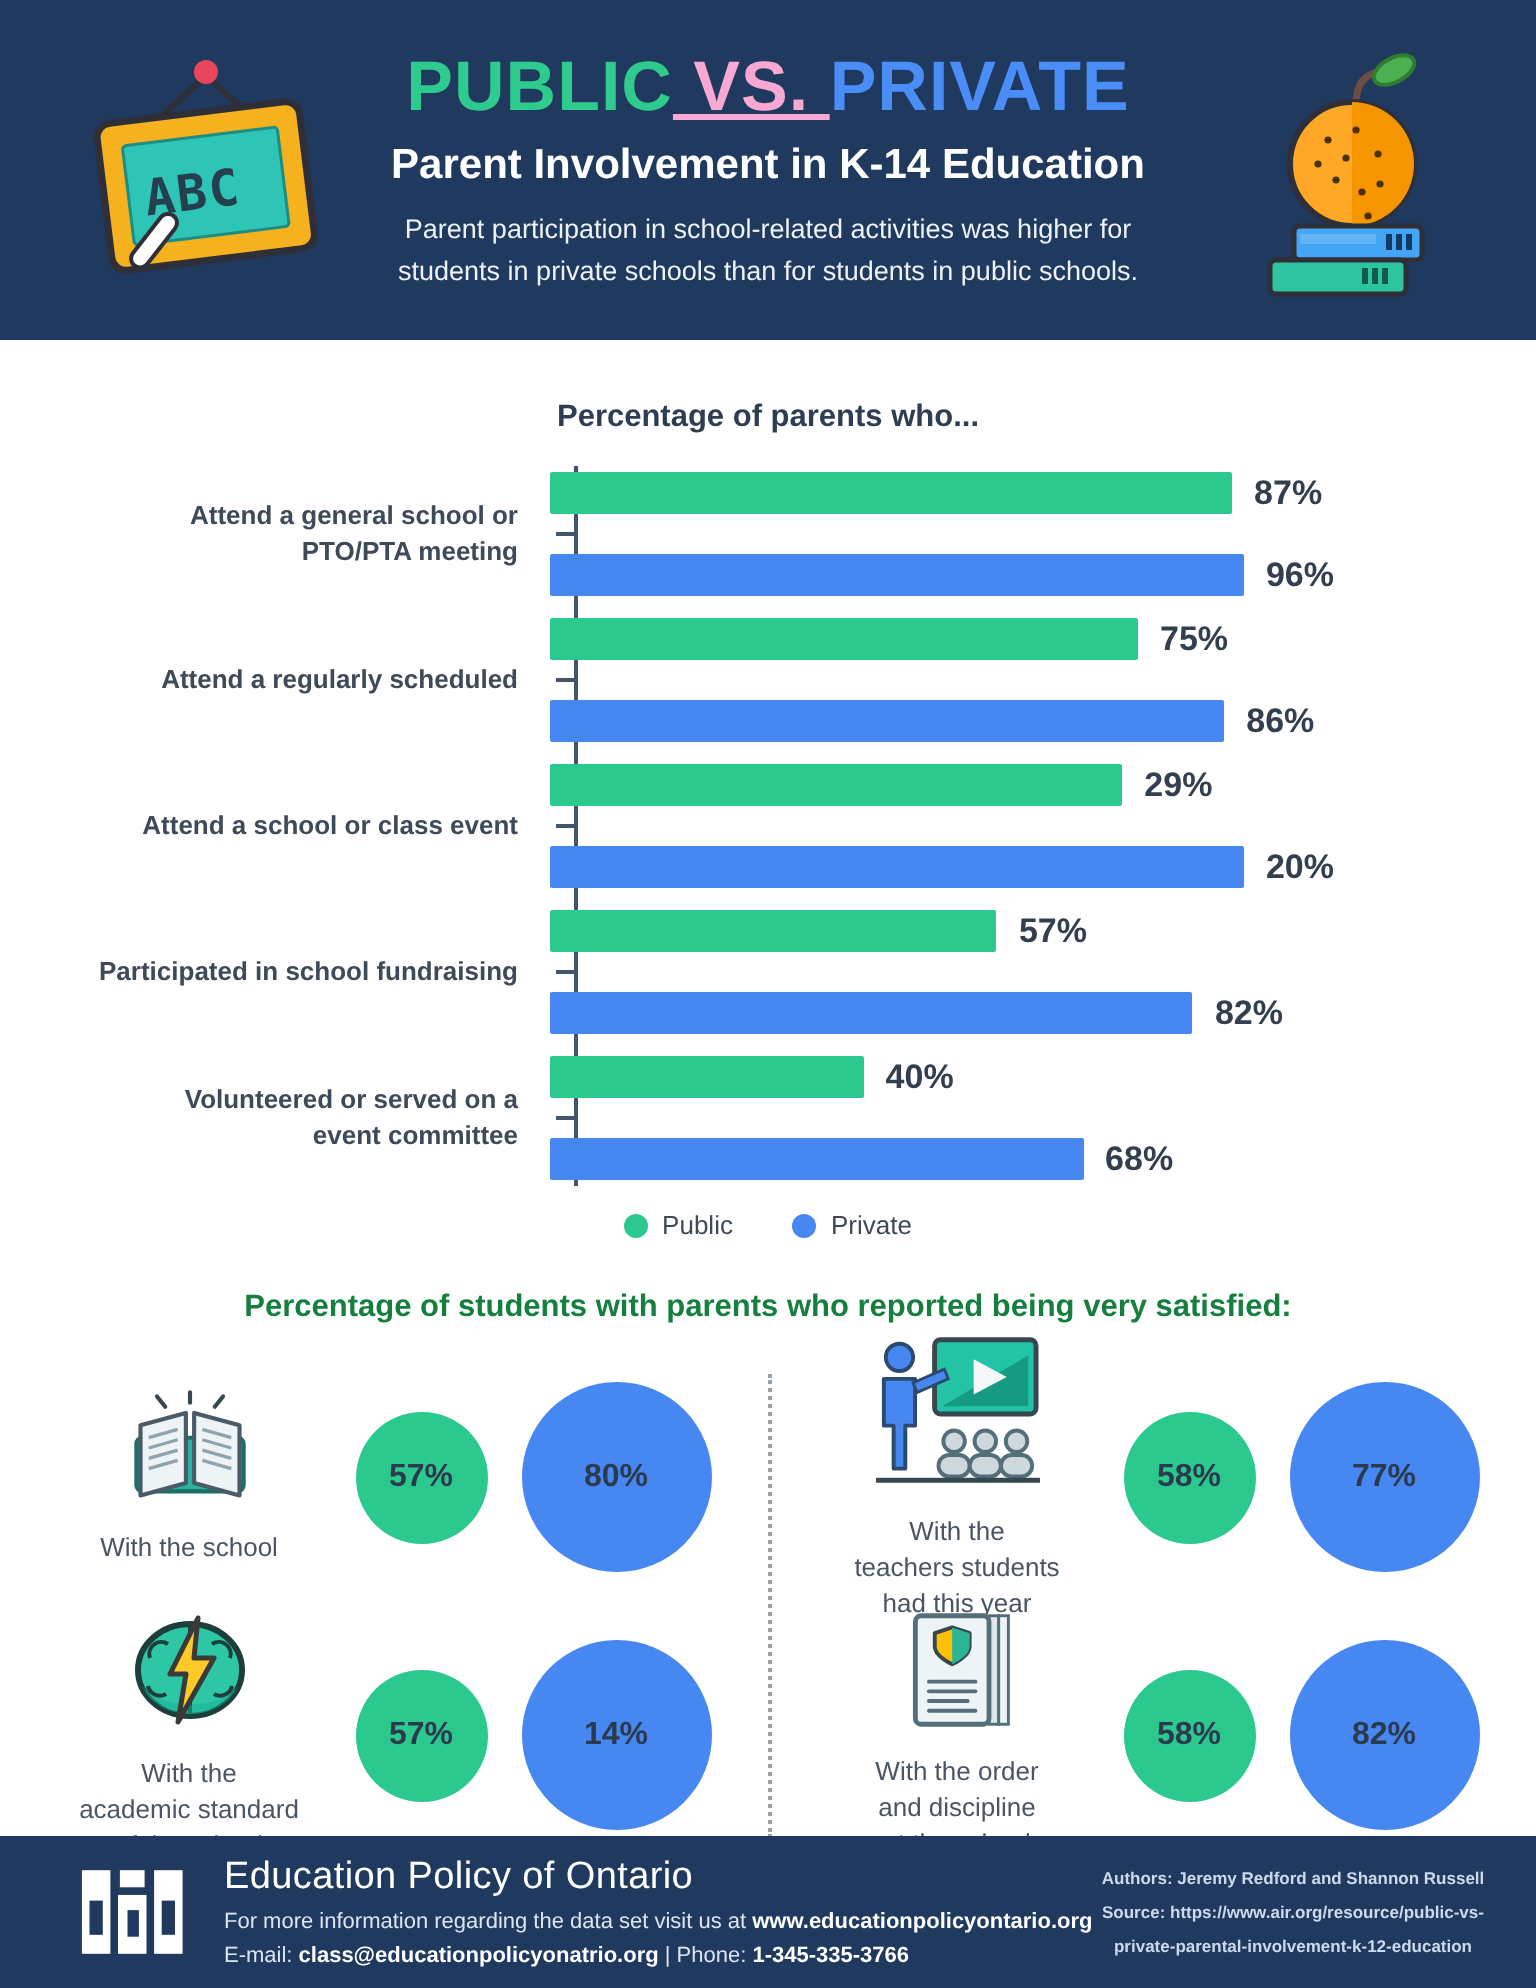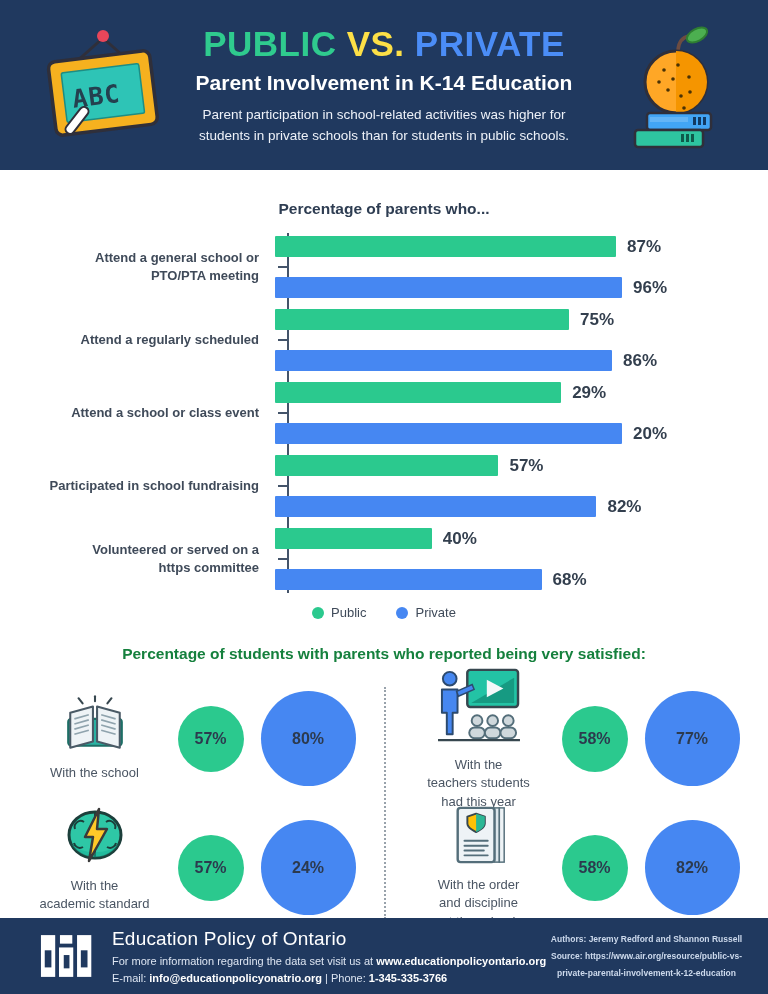--- a/index.html
+++ b/index.html
@@ -5,21 +5,21 @@
   * { margin:0; padding:0; box-sizing:border-box; }
   html,body { background:#fff; }
   body { font-family:"Liberation Sans","DejaVu Sans",sans-serif; }
   .page { position:relative; width:768px; height:994px; margin:0 auto; background:#fff; overflow:hidden; }
 
   
   .header { position:relative; height:170px; background:var(--navy,#20395f); color:#fff; text-align:center; }
   .header-text { padding-top:24px; }
   .main-title { font-size:35px; font-weight:800; letter-spacing:.5px; }
   .main-title .t-public { color:var(--title-green,#2fcb8e); }
-  .main-title .t-vs { color:#fde047; }
+  .main-title .t-vs { color:#f9a8d4;text-decoration:underline; }
   .main-title .t-private { color:var(--title-blue,#4b8df7); }
   .subtitle { font-size:21px; font-weight:700; margin-top:7px; }
   .description { font-size:13.5px; margin-top:10px; line-height:1.55; color:#edf1f8; font-weight:500; white-space:pre-line; }
   .chalkboard { position:absolute; left:36px; top:24px; width:134px; height:130px; }
   .orange-books { position:absolute; right:28px; top:20px; width:122px; height:132px; }
 
   
   .chart-title { text-align:center; margin-top:30px; font-size:15.5px; font-weight:700; color:#2e3d52; }
   .chart { position:relative; margin:18px 0 0 15px; width:720px; }
   .chart::before { content:''; position:absolute; left:272px; top:-3px; bottom:-3px; width:2px; background:#44546a; }
@@ -177,21 +177,21 @@
               <span class="bar-value">57%</span>
             </div>
             <div class="bar-line">
               <div class="bar private" style="width: 82%;"></div>
               <span class="bar-value">82%</span>
             </div>
           </div>
         </div>
         <div class="chart-row">
           <div class="chart-label">Volunteered or served on a
-https committee</div>
+event committee</div>
           <span class="tick"></span>
           <div class="chart-bars">
             <div class="bar-line">
               <div class="bar public" style="width: 40%;"></div>
               <span class="bar-value">40%</span>
             </div>
             <div class="bar-line">
               <div class="bar private" style="width: 68%;"></div>
               <span class="bar-value">68%</span>
             </div>
@@ -287,21 +287,21 @@
               </g>
               <path d="M8,40 a26,15 0 0 0 48,0 a26,23 0 0 1 -48,0" fill="#17b096" opacity="0.55"></path>
               <polygon points="36,6 22,34 30,34 26,58 44,26 34,26" fill="#ffc928" stroke="#3a3a3a" stroke-width="2.5" stroke-linejoin="round"></polygon>
             </svg>
           </span>
           <div class="quad-label">With the
 academic standard
 of the school</div>
         </div>
         <div class="circle public">57%</div>
-        <div class="circle private">24%</div>
+        <div class="circle private">14%</div>
       </div>
 
       <div class="quad">
         <div class="quad-icon-col">
           <span>
             <svg viewBox="0 0 64 64" width="62" height="62">
               <rect x="48" y="4" width="5" height="56" fill="#dde7ec" stroke="#546e7a" stroke-width="1.5"></rect>
               <rect x="53" y="4" width="5" height="56" fill="#eef3f6" stroke="#546e7a" stroke-width="1.5"></rect>
               <rect x="10" y="4" width="38" height="56" rx="3" fill="#eef3f6" stroke="#546e7a" stroke-width="2.5"></rect>
               <path d="M29,10 l9,3 v7 c0,5 -9,9 -9,9 c0,0 -9,-4 -9,-9 v-7 z" fill="#ffc107" stroke="#37474f" stroke-width="2" stroke-linejoin="round"></path>
@@ -336,21 +336,21 @@
         <rect x="39" y="6" width="15" height="44" fill="#fff"></rect>
         <rect x="43" y="22" width="7" height="18" fill="#20395f"></rect>
       </svg>
     </span>
     <div>
       <div class="footer-org">Education Policy of Ontario</div>
       <div class="footer-line">
         <span>For more information regarding the data set visit us at </span><b>www.educationpolicyontario.org</b>
       </div>
       <div class="footer-line">
-        <span>E-mail: </span><b>info@educationpolicyonatrio.org</b><span> | Phone: </span><b>1-345-335-3766</b>
+        <span>E-mail: </span><b>class@educationpolicyonatrio.org</b><span> | Phone: </span><b>1-345-335-3766</b>
       </div>
     </div>
     <div class="footer-right">
       <div>Authors: Jeremy Redford and Shannon Russell</div>
       <div>Source: https://www.air.org/resource/public-vs-</div>
       <div>private-parental-involvement-k-12-education</div>
     </div>
   </footer>
 
 </div>

